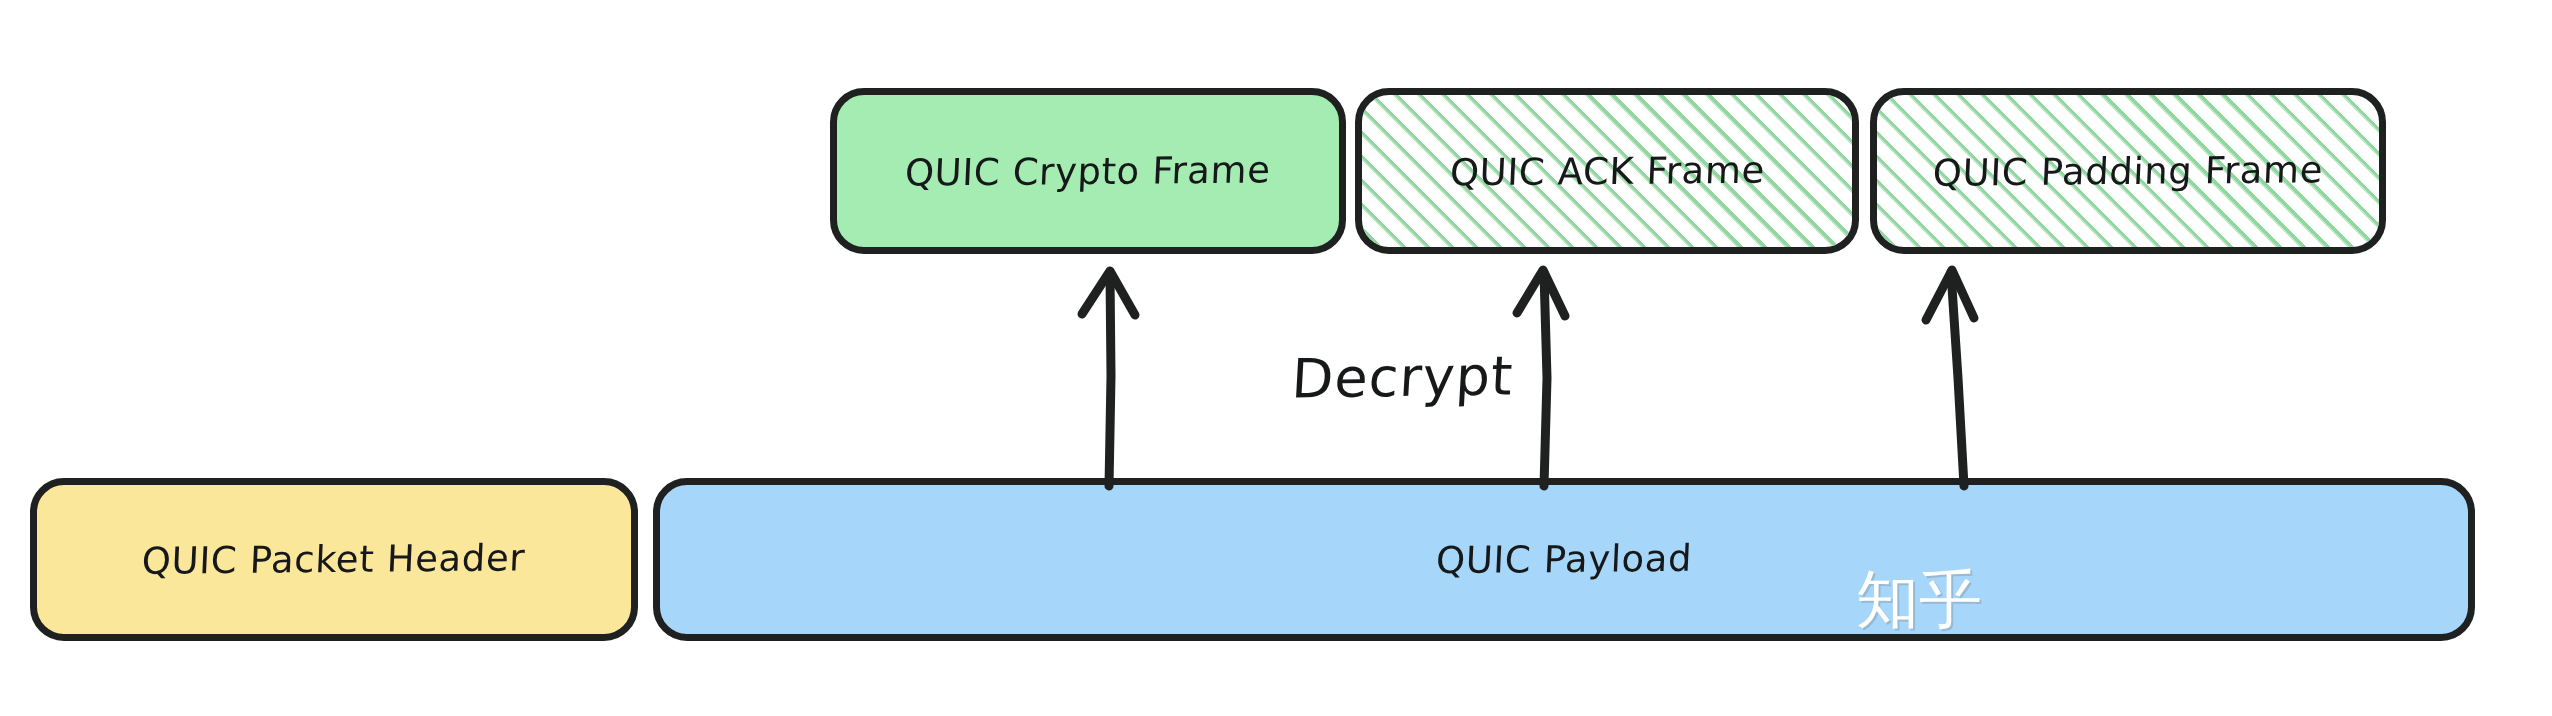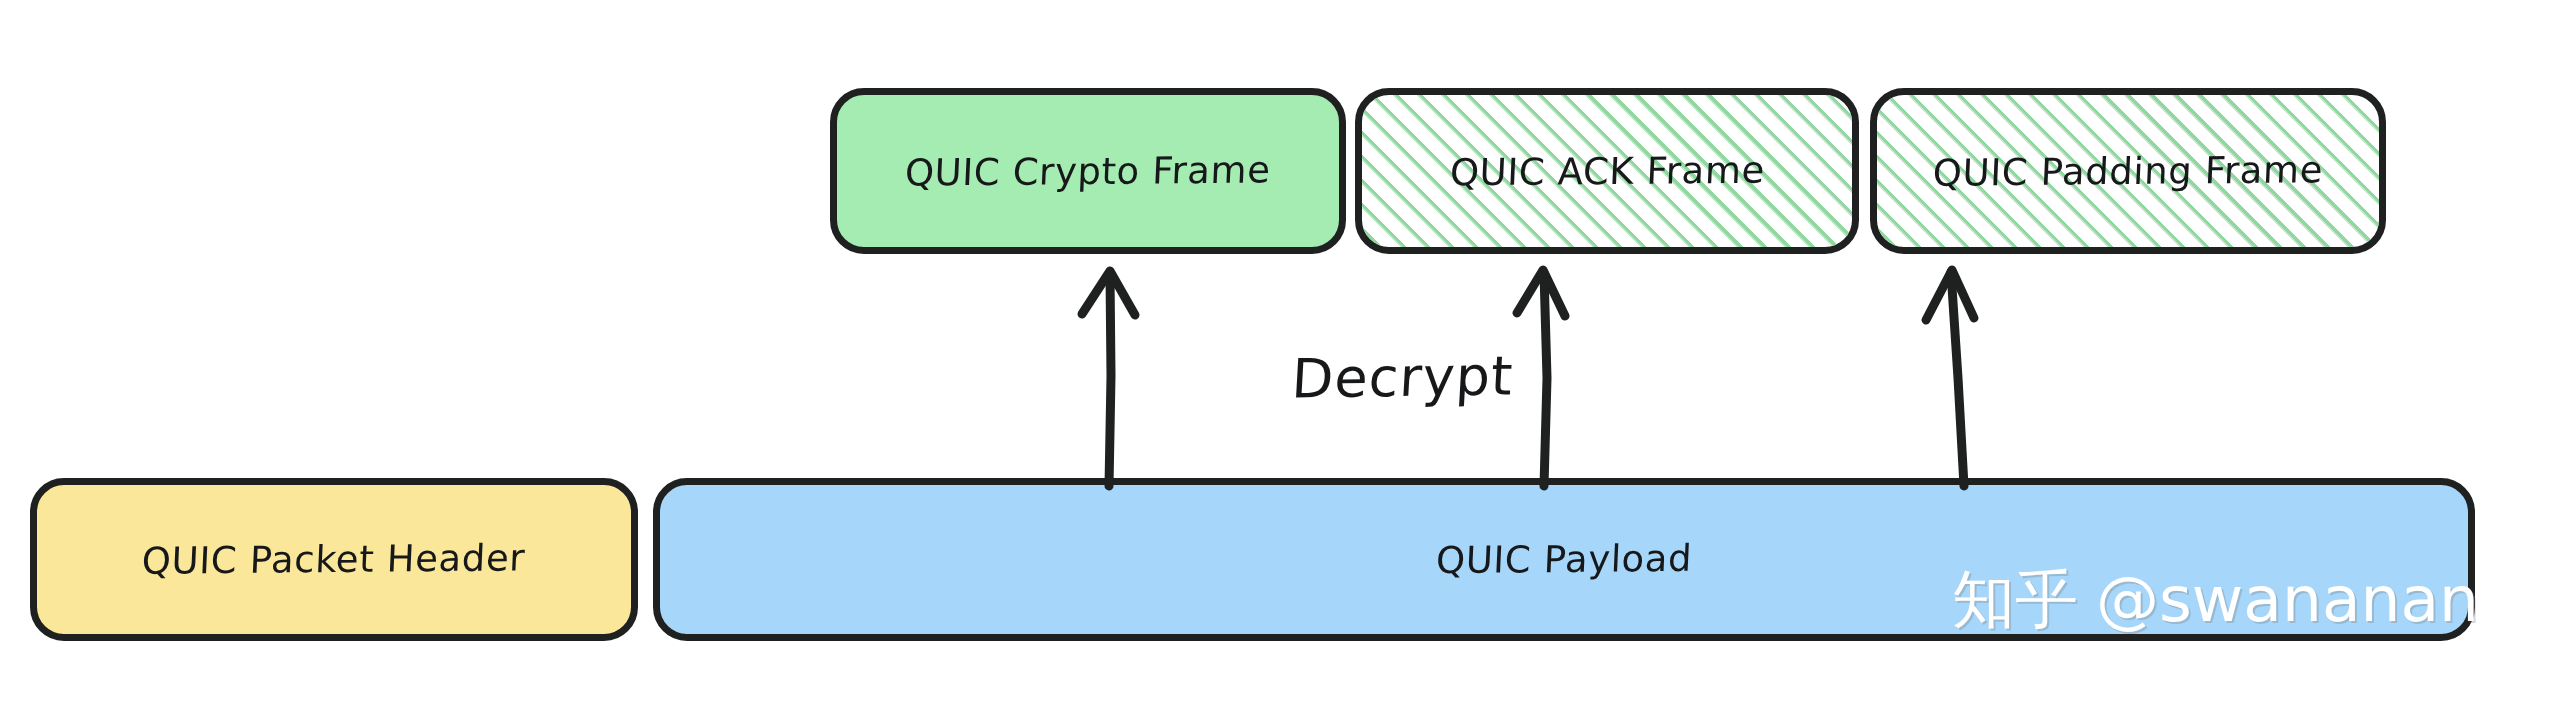--- a/index.html
+++ b/index.html
@@ -126,25 +126,25 @@
     color: #16181a;
     white-space: nowrap;
     letter-spacing: 1px;
     transform: skewX(-4deg) rotate(-0.8deg);
     z-index: 5;
   }
 
   
   #watermark {
     position: absolute;
-    left: 1952px;
+    left: 1856px;
     top: 568px;
     display: flex;
     align-items: center;
-    gap: 18px;
+    gap: 38px;
     z-index: 9;
     pointer-events: none;
     white-space: nowrap;
   }
   #watermark .wm-text {
     font-family: "DejaVu Sans", sans-serif;
     font-size: 63px;
     font-weight: 400;
     color: #ffffff;
     text-shadow: 2px 2px 0 rgba(120,120,120,0.30);
@@ -188,16 +188,15 @@
   <div class="box" id="packet-header">
     <span class="box-label">QUIC Packet Header</span>
   </div>
 
   <div class="box" id="payload">
     <span class="box-label">QUIC Payload</span>
   </div>
 
   <div id="watermark">
     <span class="wm-text">知乎</span>
-    <span class="wm-text">@swananan</span>
   </div>
 
 </div>
 
 </body></html>

